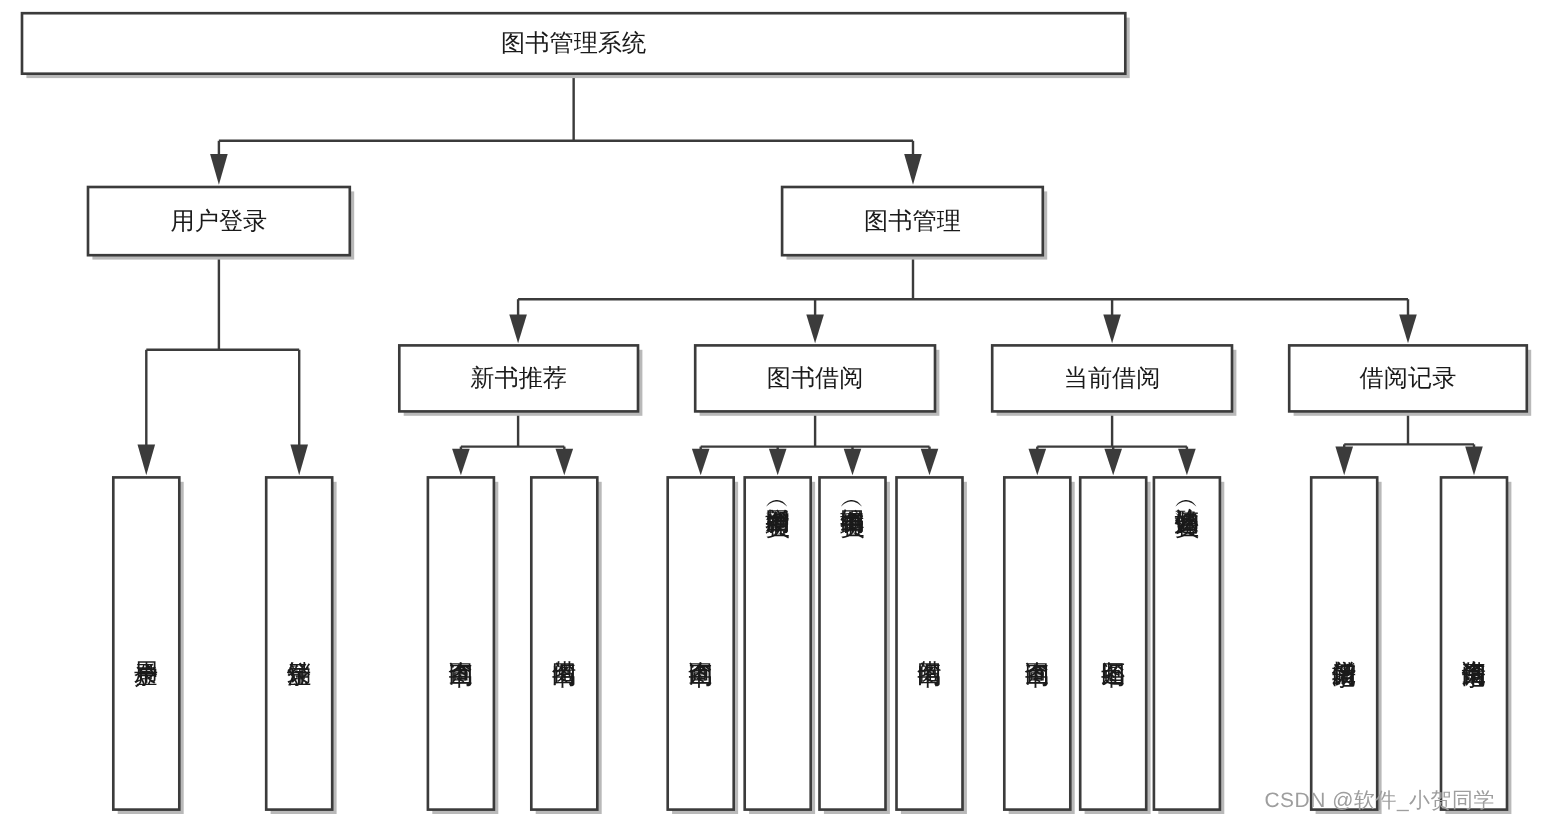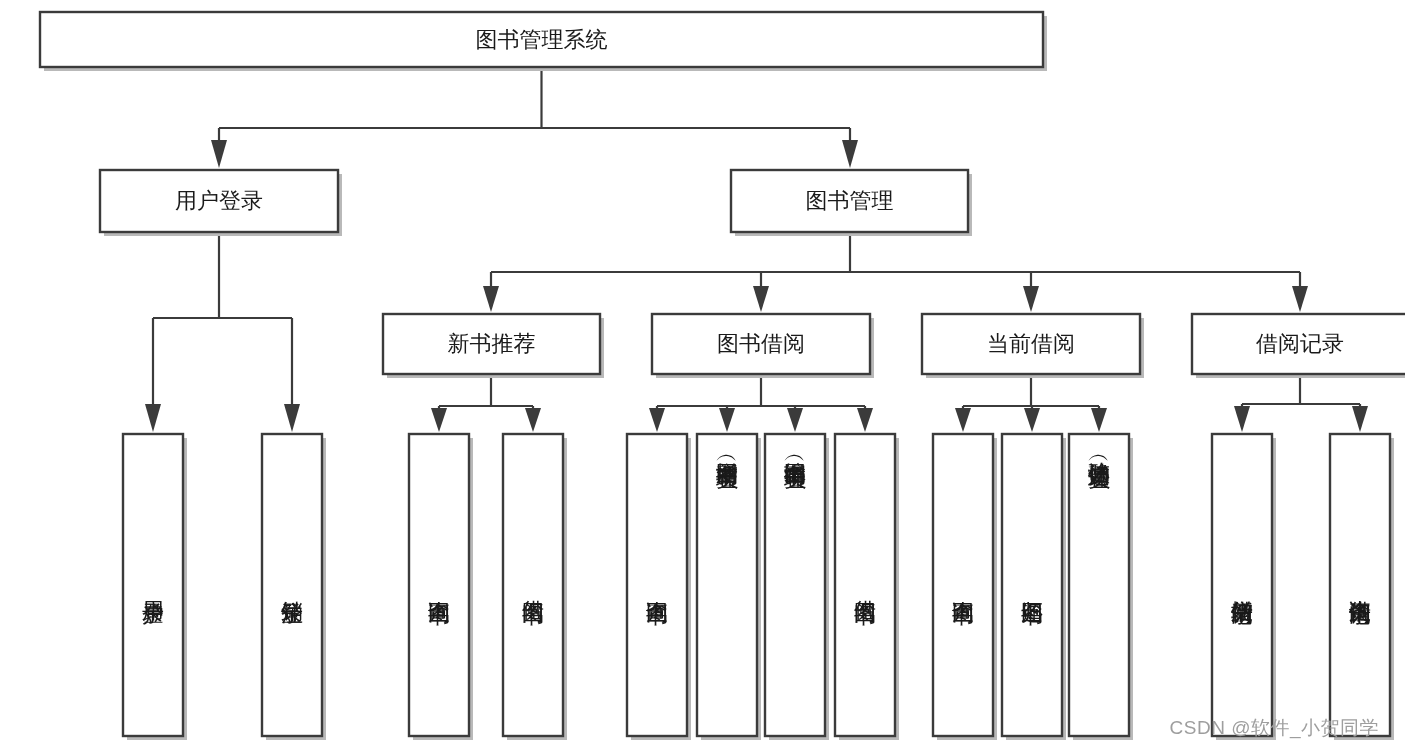--- a/index.html
+++ b/index.html
@@ -11,21 +11,20 @@
     width: 1405px;
     height: 747px;
     font-family: "Liberation Sans", "DejaVu Sans", sans-serif;
     overflow: hidden;
     position: relative;
   }
   #diagram-root {
     position: relative;
     width: 1371px;
     height: 747px;
-    margin-left: 20px;
   }
   svg.diagram {
     position: absolute;
     left: 0;
     top: 0;
     width: 1405px;
     height: 747px;
   }
   .node-box {
     fill: #ffffff;

